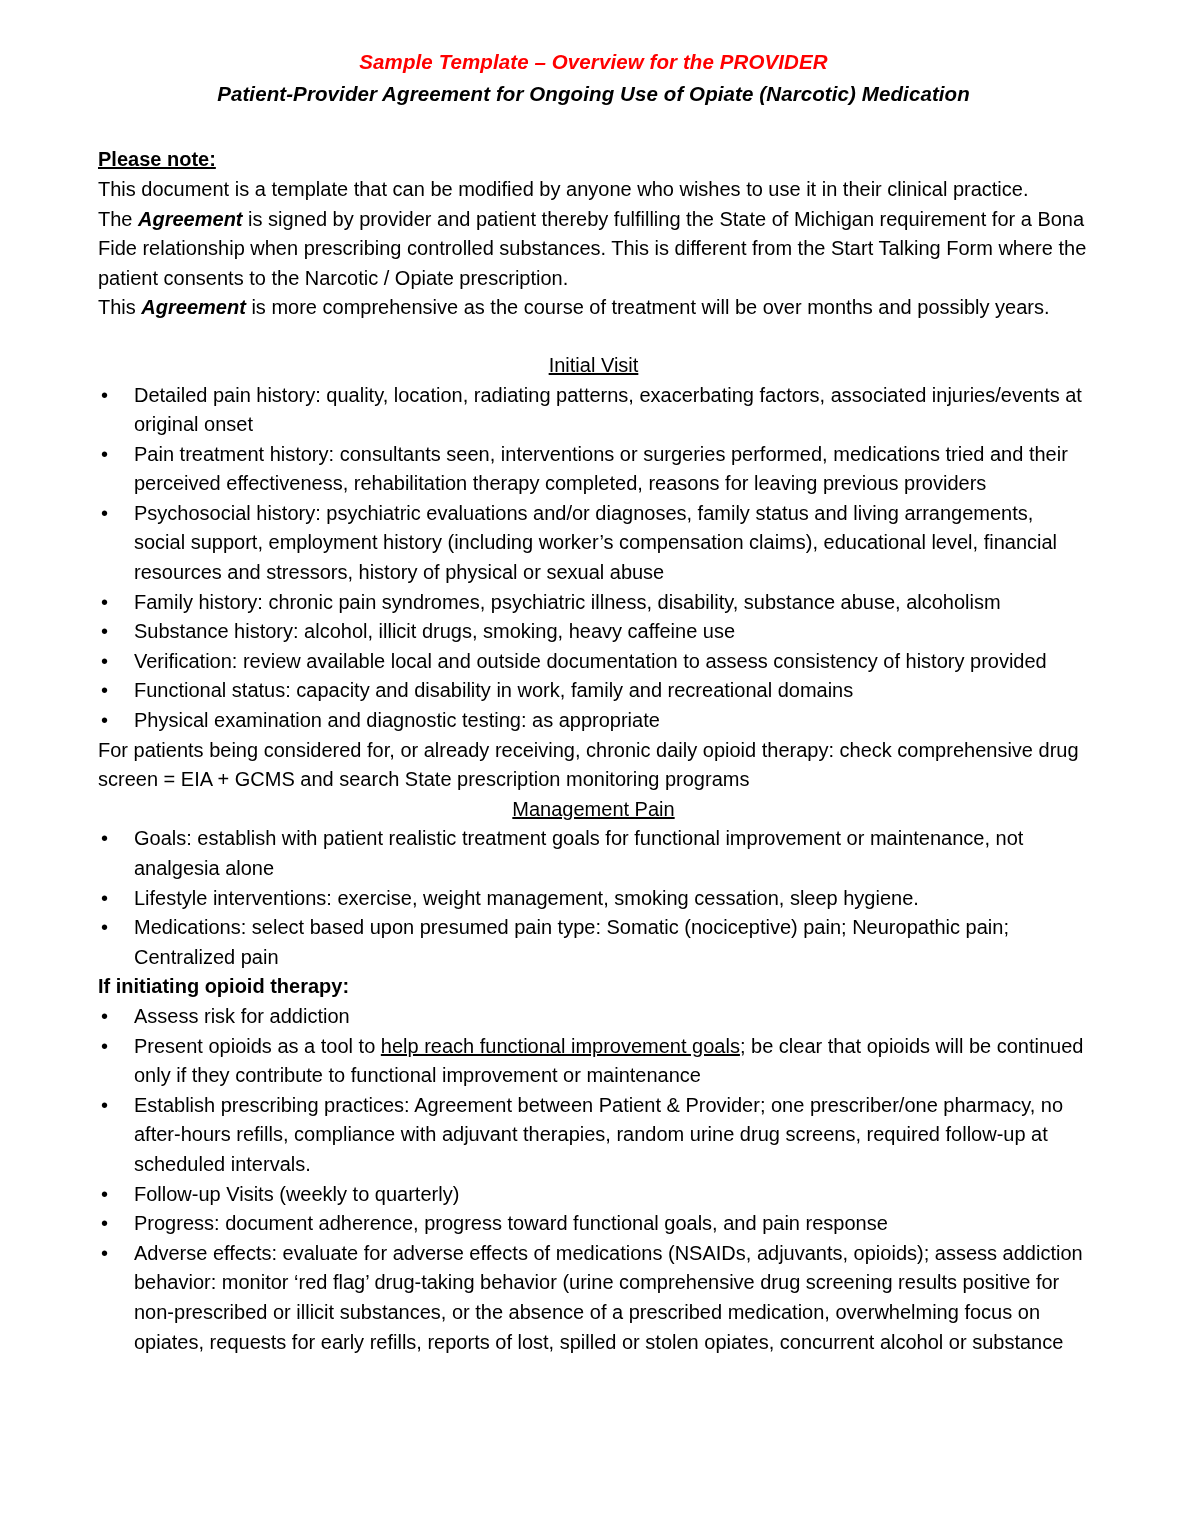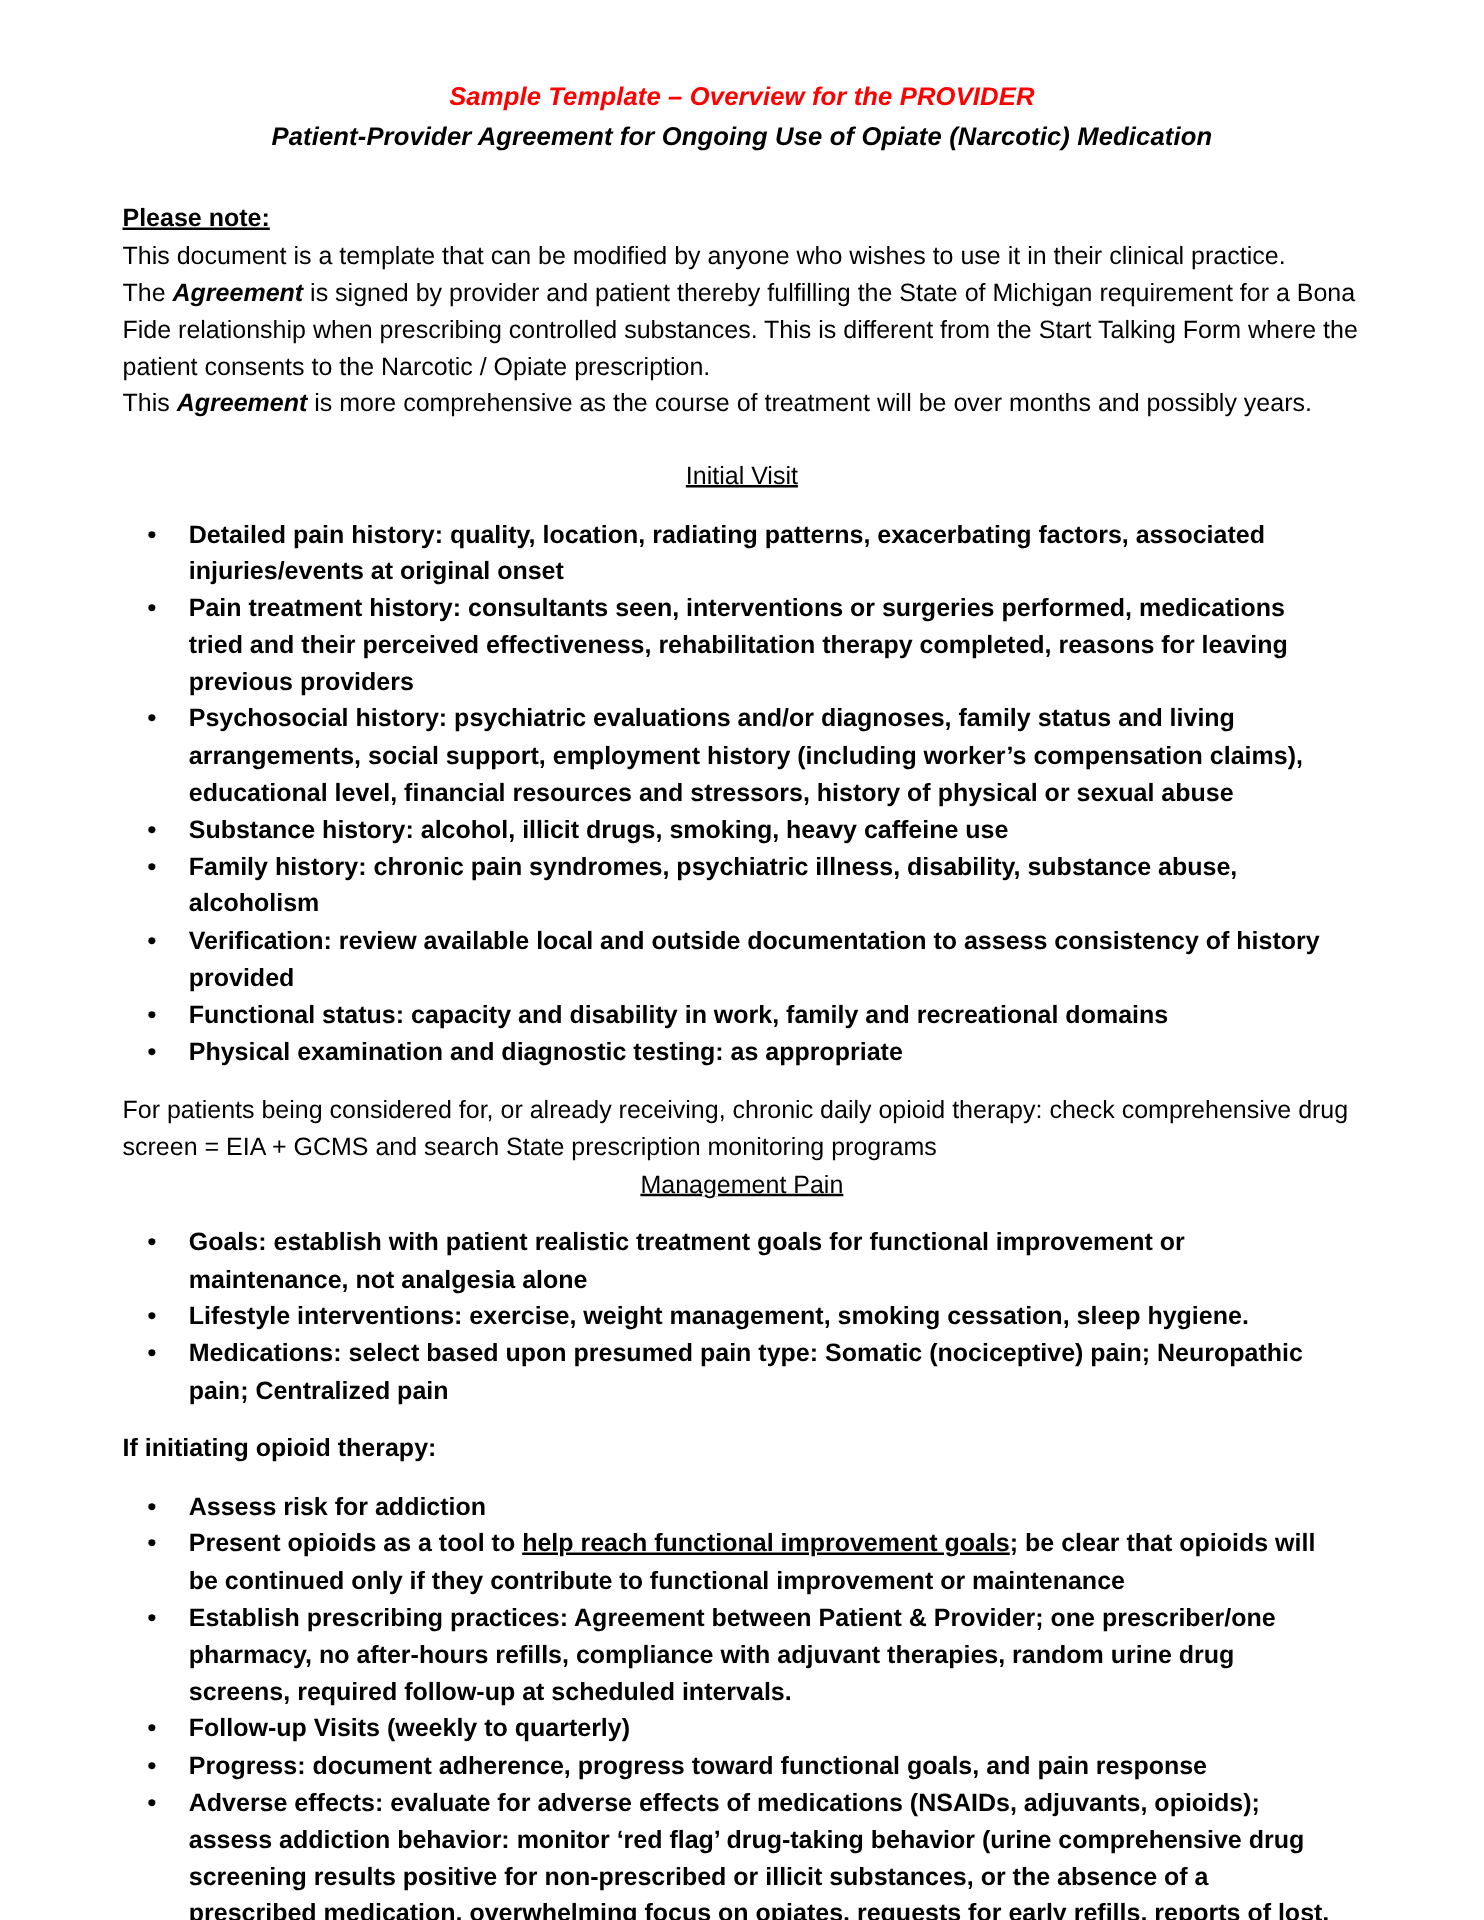--- a/index.html
+++ b/index.html
@@ -10,21 +10,21 @@
   body {
     font-family: "Liberation Sans", sans-serif;
     color: #000000;
   }
   .page {
     position: relative;
     width: 1187px;
     height: 1536px;
     background: #ffffff;
     box-sizing: border-box;
-    padding: 64px 98px 0 98px;
+    padding: 48px 98px 0 98px;
     overflow: hidden;
   }
   .doc-title {
     text-align: center;
     font-size: 20.5px;
     font-weight: bold;
     font-style: italic;
     color: #FF0000;
     line-height: 1.35;
     letter-spacing: 0.1px;
@@ -71,23 +71,22 @@
   }
   .section-heading-wrap { margin: 0; text-align: center; }
   .bold-heading {
     font-size: 20px;
     font-weight: bold;
     line-height: 1.48;
     margin: 0;
   }
   ul.bullets {
     list-style: none;
-    margin: 17px;
+    margin: 0;
     padding: 0;
-    font-weight: bold;
   }
   ul.bullets > li {
     position: relative;
     font-size: 20px;
     line-height: 1.48;
     padding-left: 36px;
     margin: 0;
     text-align: left;
   }
   ul.bullets > li::before {
@@ -118,22 +117,22 @@
   <div class="spacer-sm"></div>
 
   <div class="section-heading-wrap">
     <span class="section-heading">Initial Visit</span>
   </div>
 
   <ul class="bullets">
     <li>Detailed pain history: quality, location, radiating patterns, exacerbating factors, associated injuries/events at original onset</li>
     <li>Pain treatment history: consultants seen, interventions or surgeries performed, medications tried and their perceived effectiveness, rehabilitation therapy completed, reasons for leaving previous providers</li>
     <li>Psychosocial history: psychiatric evaluations and/or diagnoses, family status and living arrangements, social support, employment history (including worker’s compensation claims), educational level, financial resources and stressors, history of physical or sexual abuse</li>
+    <li>Family history: chronic pain syndromes, psychiatric illness, disability, substance abuse, alcoholism</li>
     <li>Substance history: alcohol, illicit drugs, smoking, heavy caffeine use</li>
-    <li>Family history: chronic pain syndromes, psychiatric illness, disability, substance abuse, alcoholism</li>
     <li>Verification: review available local and outside documentation to assess consistency of history provided</li>
     <li>Functional status: capacity and disability in work, family and recreational domains</li>
     <li>Physical examination and diagnostic testing: as appropriate</li>
   </ul>
 
   <p class="para">For patients being considered for, or already receiving, chronic daily opioid therapy: check comprehensive drug screen = EIA + GCMS and search State prescription monitoring programs</p>
 
   <div class="section-heading-wrap">
     <span class="section-heading">Management Pain</span>
   </div>

